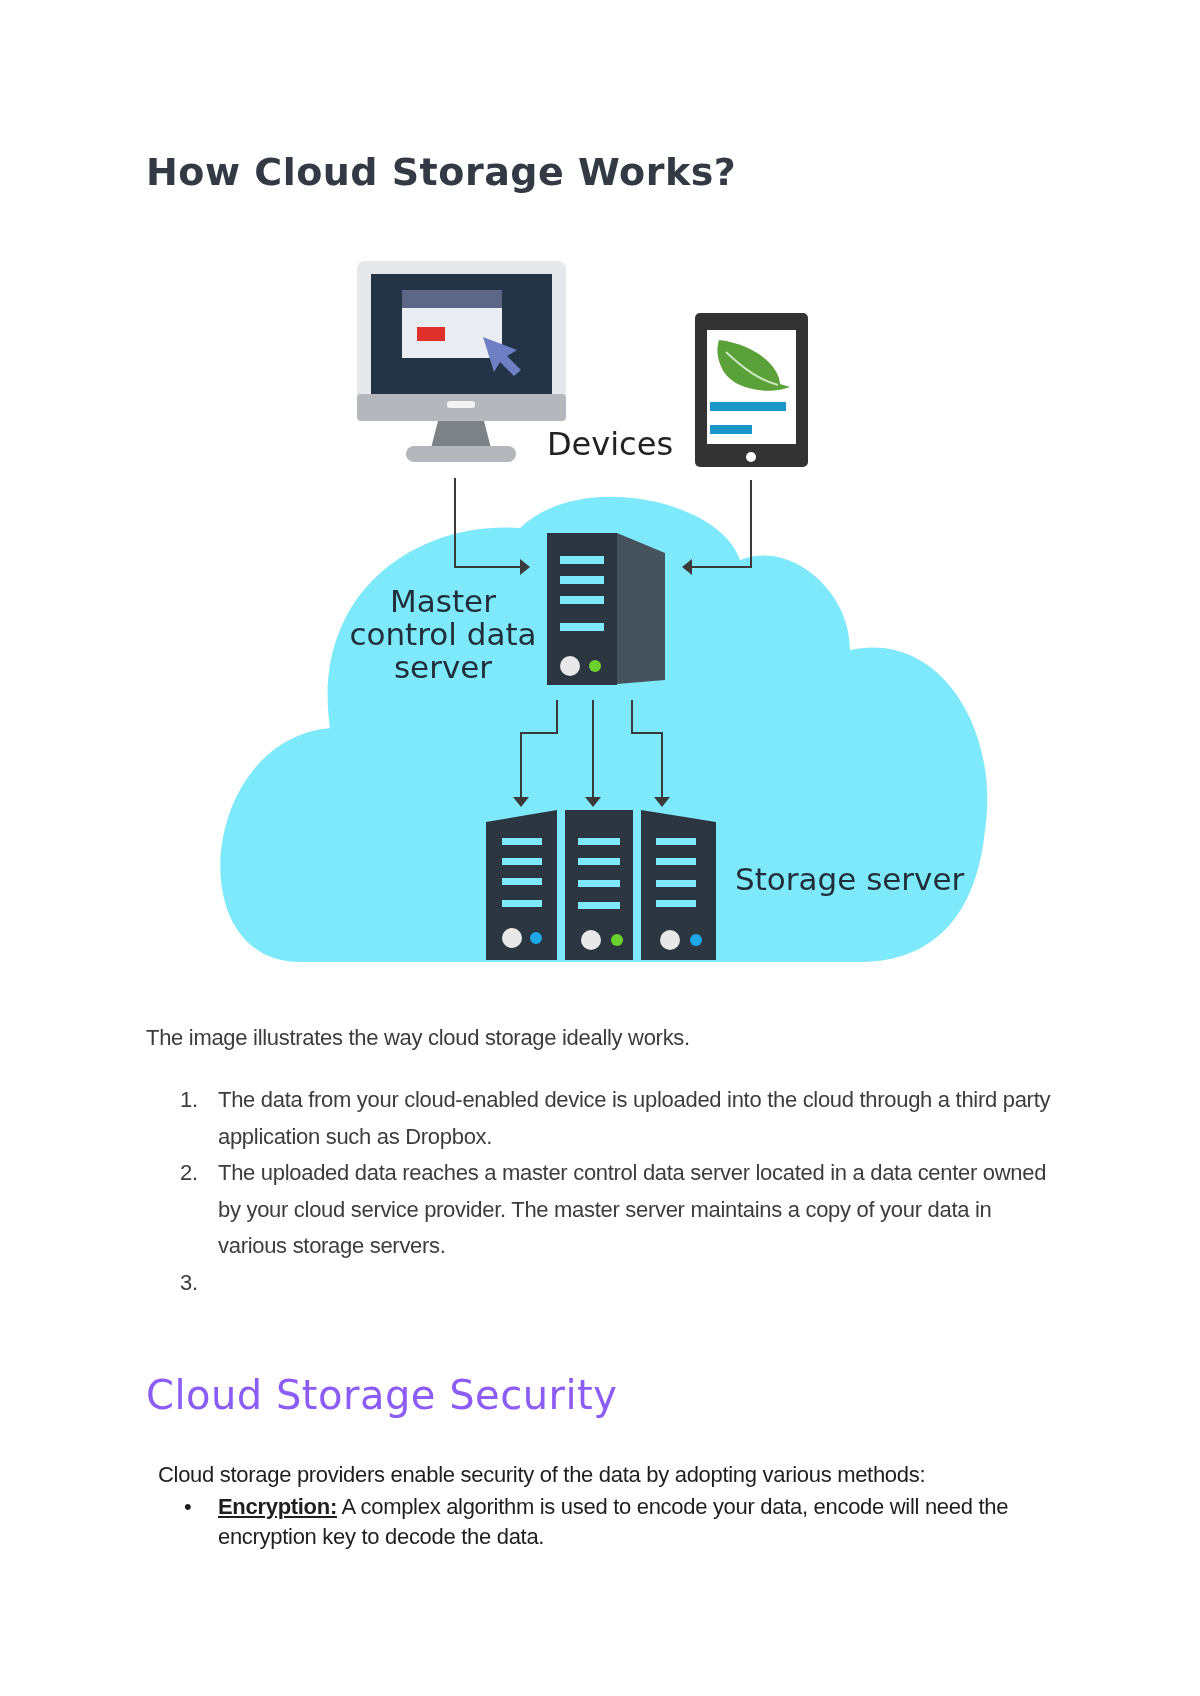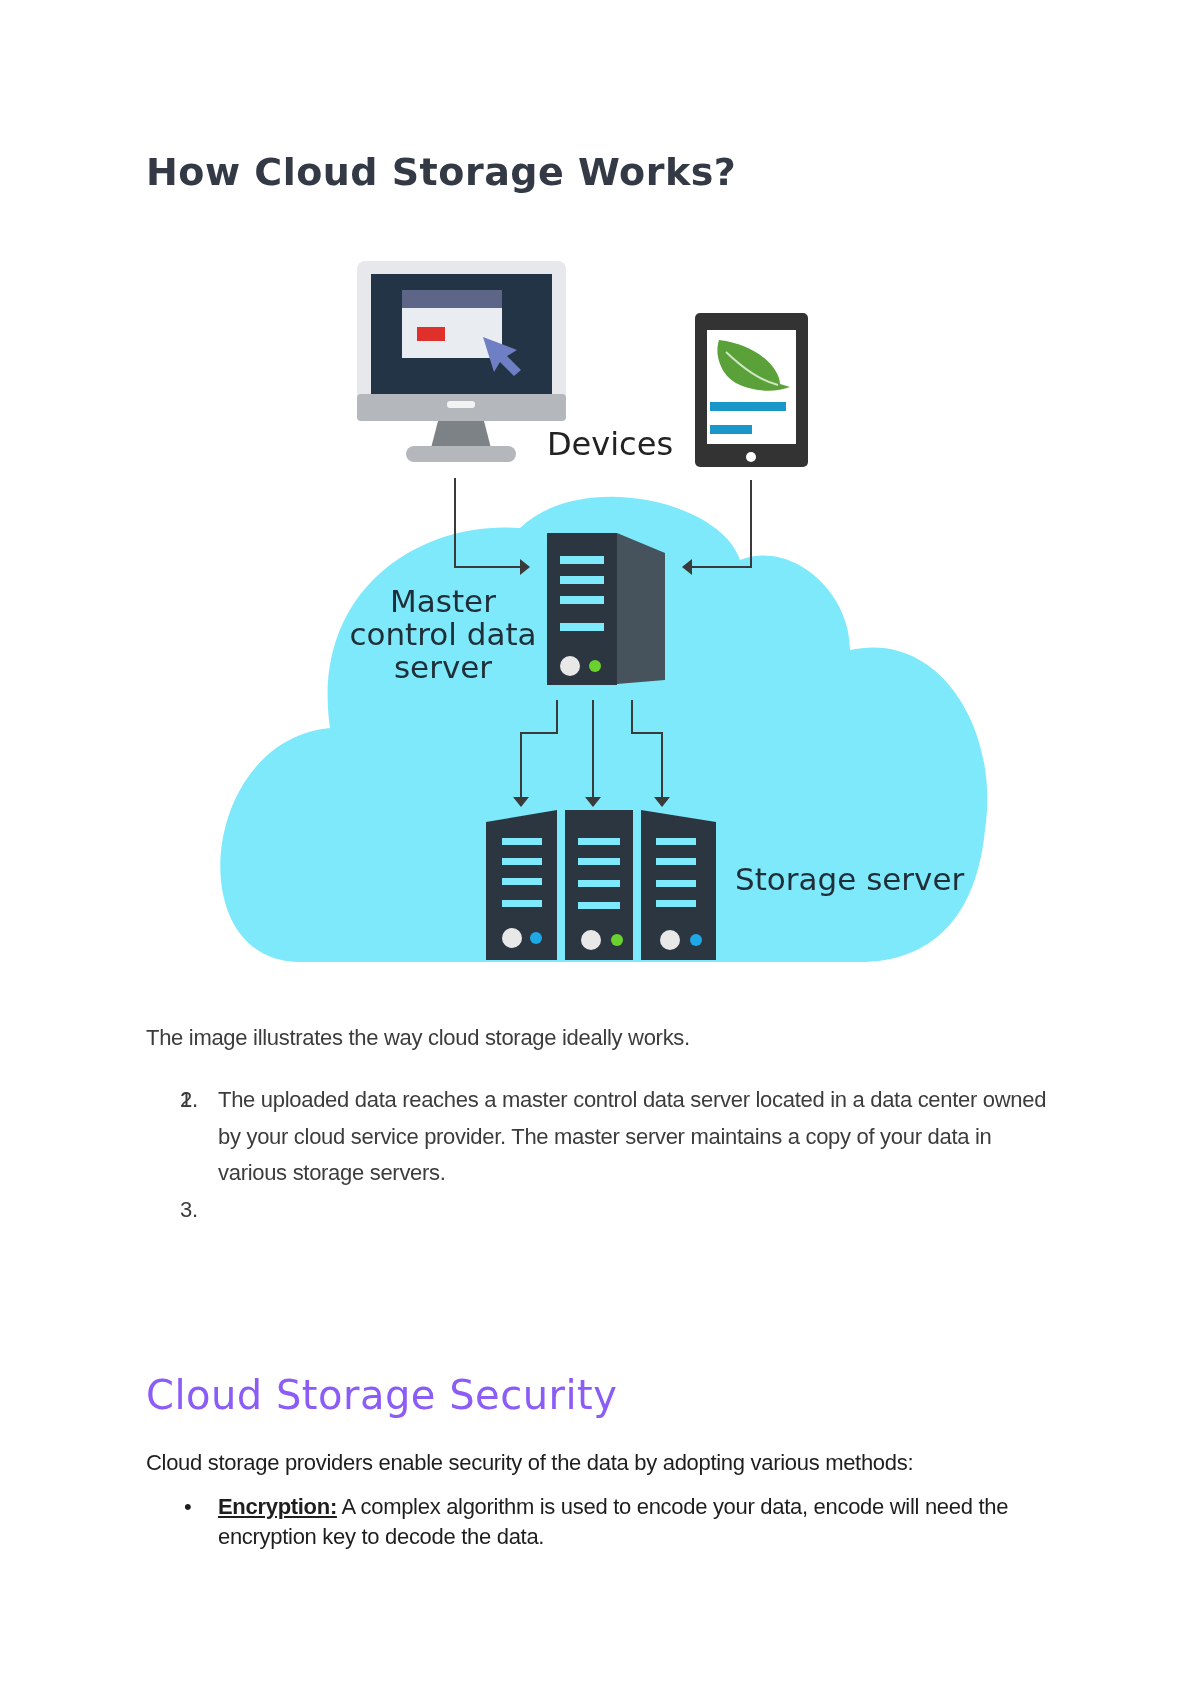--- a/index.html
+++ b/index.html
@@ -23,21 +23,21 @@
       list-style: none; font-size: 22px; line-height: 36.5px; color: #3c3c3c; letter-spacing: -0.3px;
     }
     .steps li { position: relative; padding-left: 72px; }
     .steps .num { position: absolute; left: 34px; top: 0; }
     .section-title {
       position: absolute; left: 146px; top: 1372px; margin: 0;
       font-family: "DejaVu Sans", sans-serif; font-weight: normal;
       font-size: 40px; color: #8b5cf6; letter-spacing: 0.5px;
     }
     .section-intro {
-      position: absolute; left: 146px; top: 1450px; margin: 0;
+      position: absolute; left: 146px; top: 1450px; margin: 12px;
       font-size: 22px; color: #1e1e1e; letter-spacing: -0.3px;
     }
     .methods {
       position: absolute; left: 146px; top: 1492px; width: 920px; margin: 0; padding: 0;
       list-style: none; font-size: 22px; line-height: 30px; color: #1e1e1e; letter-spacing: -0.3px;
     }
     .methods li { position: relative; padding-left: 72px; }
     .methods .bullet { position: absolute; left: 38px; top: 0; }
     .methods b { font-weight: bold; text-decoration: underline; }
   </style>
@@ -135,20 +135,21 @@
   </g>
 
   <text x="735" y="890" font-size="31" fill="#1f2e38">Storage server</text>
 </svg>
 
 <p class="intro">The image illustrates the way cloud storage ideally works.</p>
 
 <ol class="steps">
   <li>
     <span class="num">1.</span>
+    <span>The data from your cloud-enabled device is uploaded into the cloud through a third party application such as Dropbox.</span>
   </li>
   <li>
     <span class="num">2.</span>
     <span>The uploaded data reaches a master control data server located in a data center owned by your cloud service provider. The master server maintains a copy of your data in various storage servers.</span>
   </li>
   <li>
     <span class="num">3.</span>
   </li>
 </ol>
 

